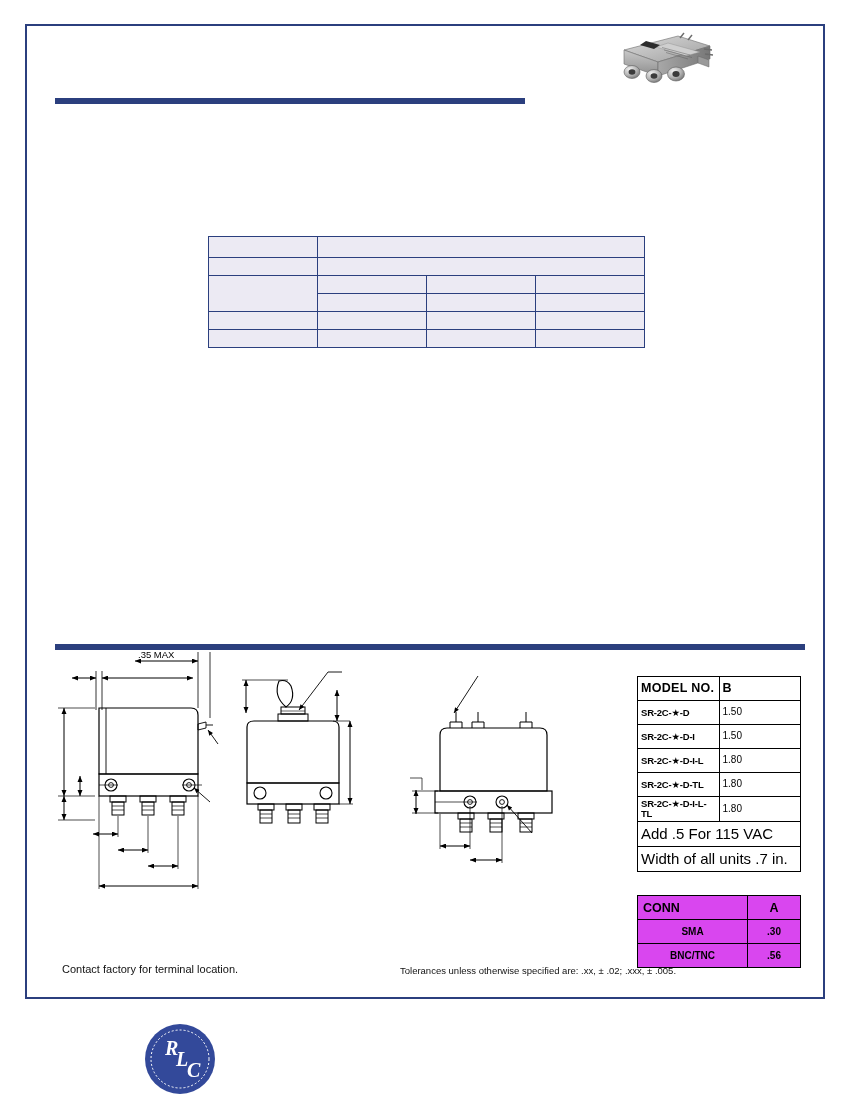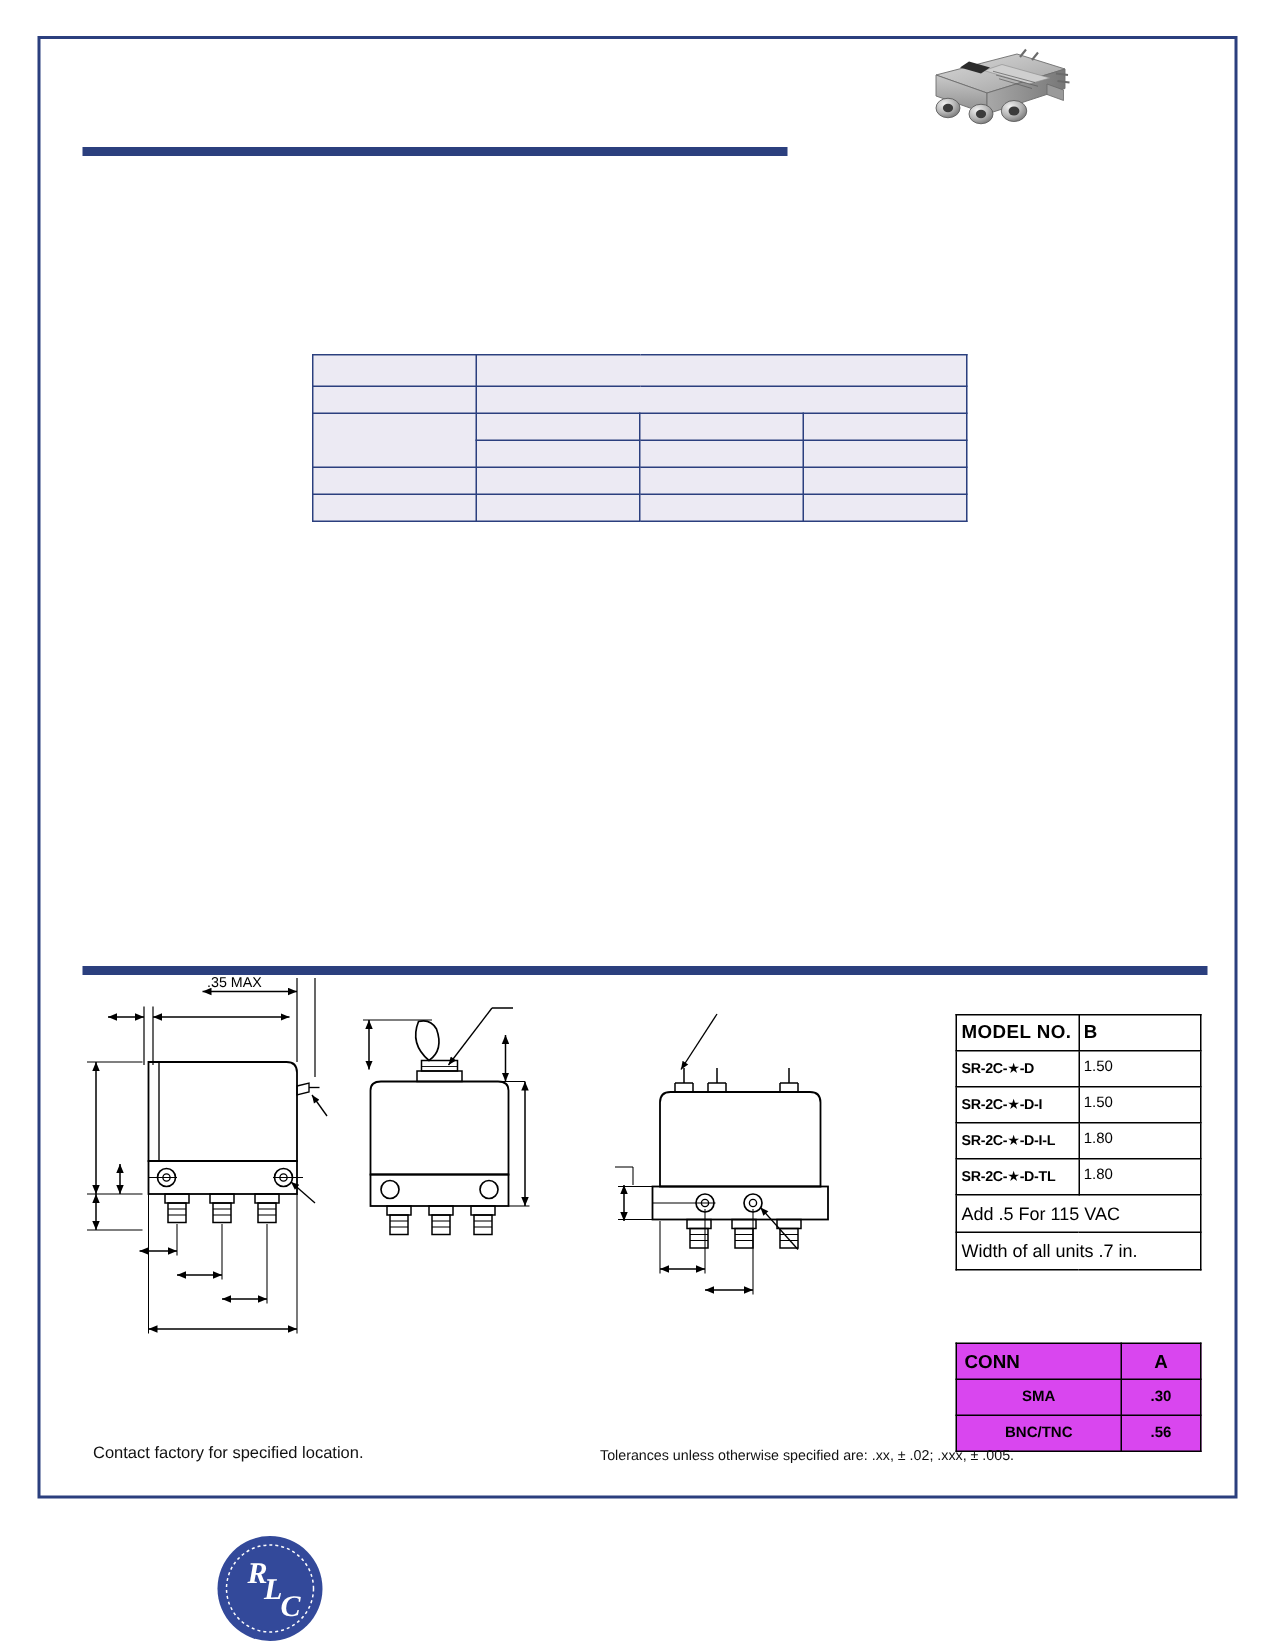--- a/index.html
+++ b/index.html
@@ -47,21 +47,21 @@
     border-collapse:collapse;table-layout:fixed;
   }
   .model-table th,.model-table td{
     border:1.6px solid #000;padding:2px 3px;
     font-size:9.5px;text-align:left;vertical-align:middle;
     background:#fff;height:19px;line-height:1.05;
   }
   .model-table th{font-size:12.5px;font-weight:bold;letter-spacing:.3px;}
   .model-table td.model{font-weight:bold;letter-spacing:-0.2px;font-size:9.5px;}
   .model-table td.val{font-size:10px;width:44px;}
-  .model-table td.note{font-size:12px;font-weight:normal;height:20px;margin-top:26px;}
+  .model-table td.note{font-size:15px;font-weight:normal;height:20px;margin-top:26px;}
 
   .conn-table{
     position:absolute;left:637px;top:895px;width:164px;
     border-collapse:collapse;table-layout:fixed;
   }
   .conn-table th,.conn-table td{
     border:1.6px solid #000;padding:2px 5px;
     font-size:10px;vertical-align:middle;background:#d946ef;height:19px;
   }
   .conn-table th{font-size:12.5px;font-weight:bold;text-align:left;}
@@ -405,20 +405,24 @@
     </tr>
     <tr>
       <td class="model">SR-2C-★-D-I-L</td>
       <td class="val">1.80</td>
     </tr>
     <tr>
       <td class="model">SR-2C-★-D-TL</td>
       <td class="val">1.80</td>
     </tr>
     <tr>
+      <td class="model">SR-2C-★-D-I-L-TL</td>
+      <td class="val">1.80</td>
+    </tr>
+    <tr>
       <td class="note" colspan="2">Add .5 For 115 VAC</td>
     </tr>
     <tr>
       <td class="note" colspan="2">Width of all  units .7 in.</td>
     </tr>
   </tbody>
 </table>
 
 <table class="conn-table">
   <thead>
@@ -432,21 +436,21 @@
       <td>SMA</td>
       <td class="r">.30</td>
     </tr>
     <tr>
       <td>BNC/TNC</td>
       <td class="r">.56</td>
     </tr>
   </tbody>
 </table>
 
-<div class="note-left">Contact factory for specified location.</div>
+<div class="note-left">Contact factory for terminal location.</div>
 <div class="note-right">Tolerances unless otherwise specified are: .xx, ± .02; .xxx, ± .005.</div>
 
 <div class="logo">
   <svg viewBox="0 0 74 74" xmlns="http://www.w3.org/2000/svg">
     <circle cx="37" cy="37" r="35" fill="#33499a"></circle>
     <circle cx="37" cy="37" r="29" fill="none" stroke="#ffffff" stroke-width="1" stroke-dasharray="2 2"></circle>
     <text x="22" y="33" font-family="Liberation Serif, serif" font-size="20" font-style="italic" font-weight="bold" fill="#ffffff">R</text>
     <text x="33" y="44" font-family="Liberation Serif, serif" font-size="20" font-style="italic" font-weight="bold" fill="#ffffff">L</text>
     <text x="44" y="55" font-family="Liberation Serif, serif" font-size="20" font-style="italic" font-weight="bold" fill="#ffffff">C</text>
   </svg>

